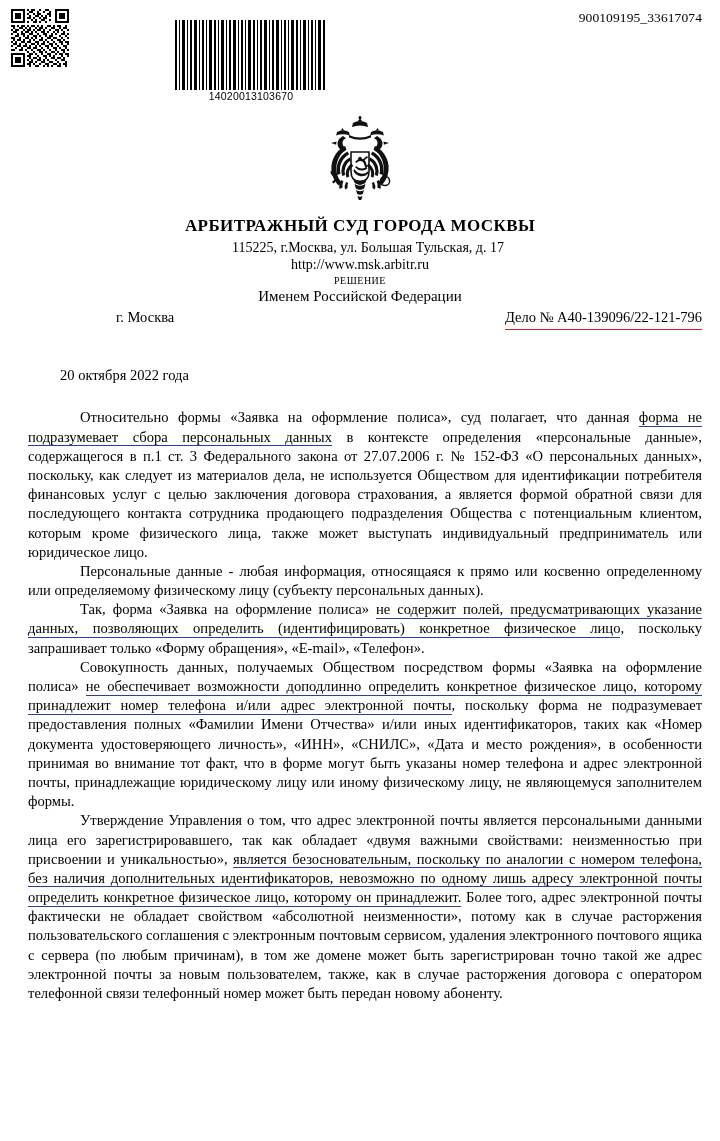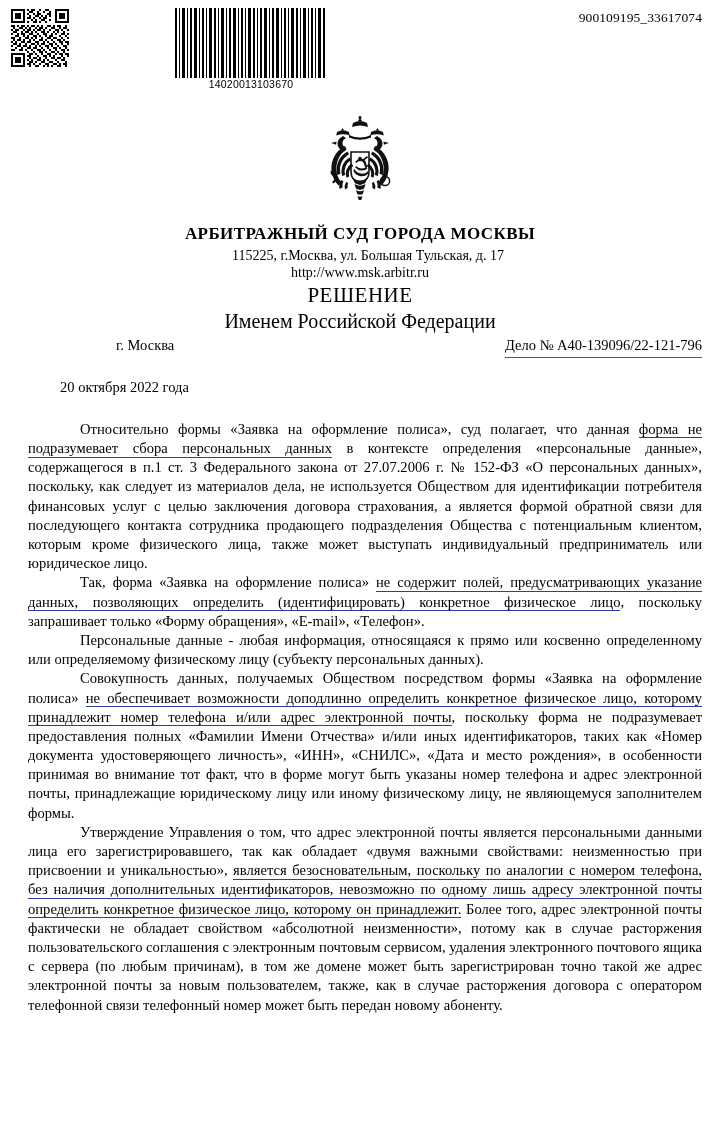--- a/index.html
+++ b/index.html
@@ -28,21 +28,21 @@
     left: 11px;
     top: 9px;
     width: 58px;
     height: 58px;
   }
   .qr-wrap svg { display: block; width: 58px; height: 58px; }
 
   .barcode-wrap {
     position: absolute;
     left: 172px;
-    top: 8px;
+    top: 20px;
     width: 158px;
     text-align: center;
   }
   .barcode-bars {
     height: 70px;
     width: 154px;
     margin: 0 auto;
     display: block;
   }
   .barcode-num {
@@ -68,37 +68,36 @@
     width: 720px;
     text-align: center;
     margin-top: 4px;
     height: 100px;
   }
   .emblem svg { display: inline-block; width: 74px; height: 98px; }
 
   
   .title-block {
     text-align: center;
-    margin-top: 8px;
     line-height: 1.22;
   }
   .court-name {
     font-size: 17px;
     font-weight: bold;
     letter-spacing: 0.4px;
     margin-bottom: 2px;
   }
   .court-addr { font-size: 14px; padding-left: 16px; }
   .court-site { font-size: 14px; }
   .doc-type {
-    font-size: 21px;
+    font-size: 10px;
     margin-top: 2px;
     letter-spacing: 0.5px;
   }
-  .doc-subtitle { font-size: 20px; }
+  .doc-subtitle { font-size: 15px; }
 
   
   .meta {
     position: relative;
     margin-top: 4px;
     padding: 0 18px 0 60px;
     height: 26px;
     margin-left: 38px;
   }
   .city {
@@ -110,21 +109,21 @@
   .case-no {
     position: absolute;
     right: 18px;
     top: 0;
     font-size: 14.5px;
     white-space: nowrap;
     border-bottom: 1.6px solid #e01b1b;
     padding-bottom: 3px;
   }
   .date-line {
-    margin-top: 16px;
+    margin-top: 32px;
     padding-left: 60px;
     font-size: 14.5px;
   }
 
   
   .body-text {
     margin-top: 24px;
     padding: 0 18px 0 28px;
     font-size: 14.6px;
     line-height: 1.315;
@@ -501,17 +500,17 @@
 </div>
 
 <div class="meta">
   <div class="city">г. Москва</div>
   <div class="case-no">Дело № А40-139096/22-121-796</div>
 </div>
 <div class="date-line">20 октября 2022 года</div>
 
 <div class="body-text" id="body-text">
     <p><span>Относительно формы «Заявка на оформление полиса», суд полагает, что данная </span><span class="u-blue">форма не подразумевает сбора персональных данных</span><span> в контексте определения «персональные данные», содержащегося в п.1 ст. 3 Федерального закона от 27.07.2006 г. № 152-ФЗ «О персональных данных», поскольку, как следует из материалов дела, не используется Обществом для идентификации потребителя финансовых услуг с целью заключения договора страхования, а является формой обратной связи для последующего контакта сотрудника продающего подразделения Общества с потенциальным клиентом, которым кроме физического лица, также может выступать индивидуальный предприниматель или юридическое лицо.</span></p>
+    <p><span> Персональные данные - любая информация, относящаяся к прямо или косвенно определенному или определяемому физическому лицу (субъекту персональных данных).</span></p>
     <p><span>Так, форма «Заявка на оформление полиса» </span><span class="u-blue">не содержит полей, предусматривающих указание данных, позволяющих определить (идентифицировать) конкретное физическое лицо</span><span>, поскольку запрашивает только «Форму обращения», «E-mail», «Телефон».</span></p>
-    <p><span> Персональные данные - любая информация, относящаяся к прямо или косвенно определенному или определяемому физическому лицу (субъекту персональных данных).</span></p>
     <p><span>Совокупность данных, получаемых Обществом посредством формы «Заявка на оформление полиса» </span><span class="u-blue">не обеспечивает возможности доподлинно определить конкретное физическое лицо, которому принадлежит номер телефона и/или адрес электронной почты</span><span>, поскольку форма не подразумевает предоставления полных «Фамилии Имени Отчества» и/или иных идентификаторов, таких как «Номер документа удостоверяющего личность», «ИНН», «СНИЛС», «Дата и место рождения», в особенности принимая во внимание тот факт, что в форме могут быть указаны номер телефона и адрес электронной почты, принадлежащие юридическому лицу или иному физическому лицу, не являющемуся заполнителем формы.</span></p>
     <p><span>Утверждение Управления о том, что адрес электронной почты является персональными данными лица его зарегистрировавшего, так как обладает «двумя важными свойствами: неизменностью при присвоении и уникальностью», </span><span class="u-blue">является безосновательным, поскольку по аналогии с номером телефона, без наличия дополнительных идентификаторов, невозможно по одному лишь адресу электронной почты определить конкретное физическое лицо, которому он принадлежит.</span><span> Более того, адрес электронной почты фактически не обладает свойством «абсолютной неизменности», потому как в случае расторжения пользовательского соглашения с электронным почтовым сервисом, удаления электронного почтового ящика с сервера (по любым причинам), в том же домене может быть зарегистрирован точно такой же адрес электронной почты за новым пользователем, также, как в случае расторжения договора с оператором телефонной связи телефонный номер может быть передан новому абоненту.</span></p>
   </div>
 
 </body></html>

